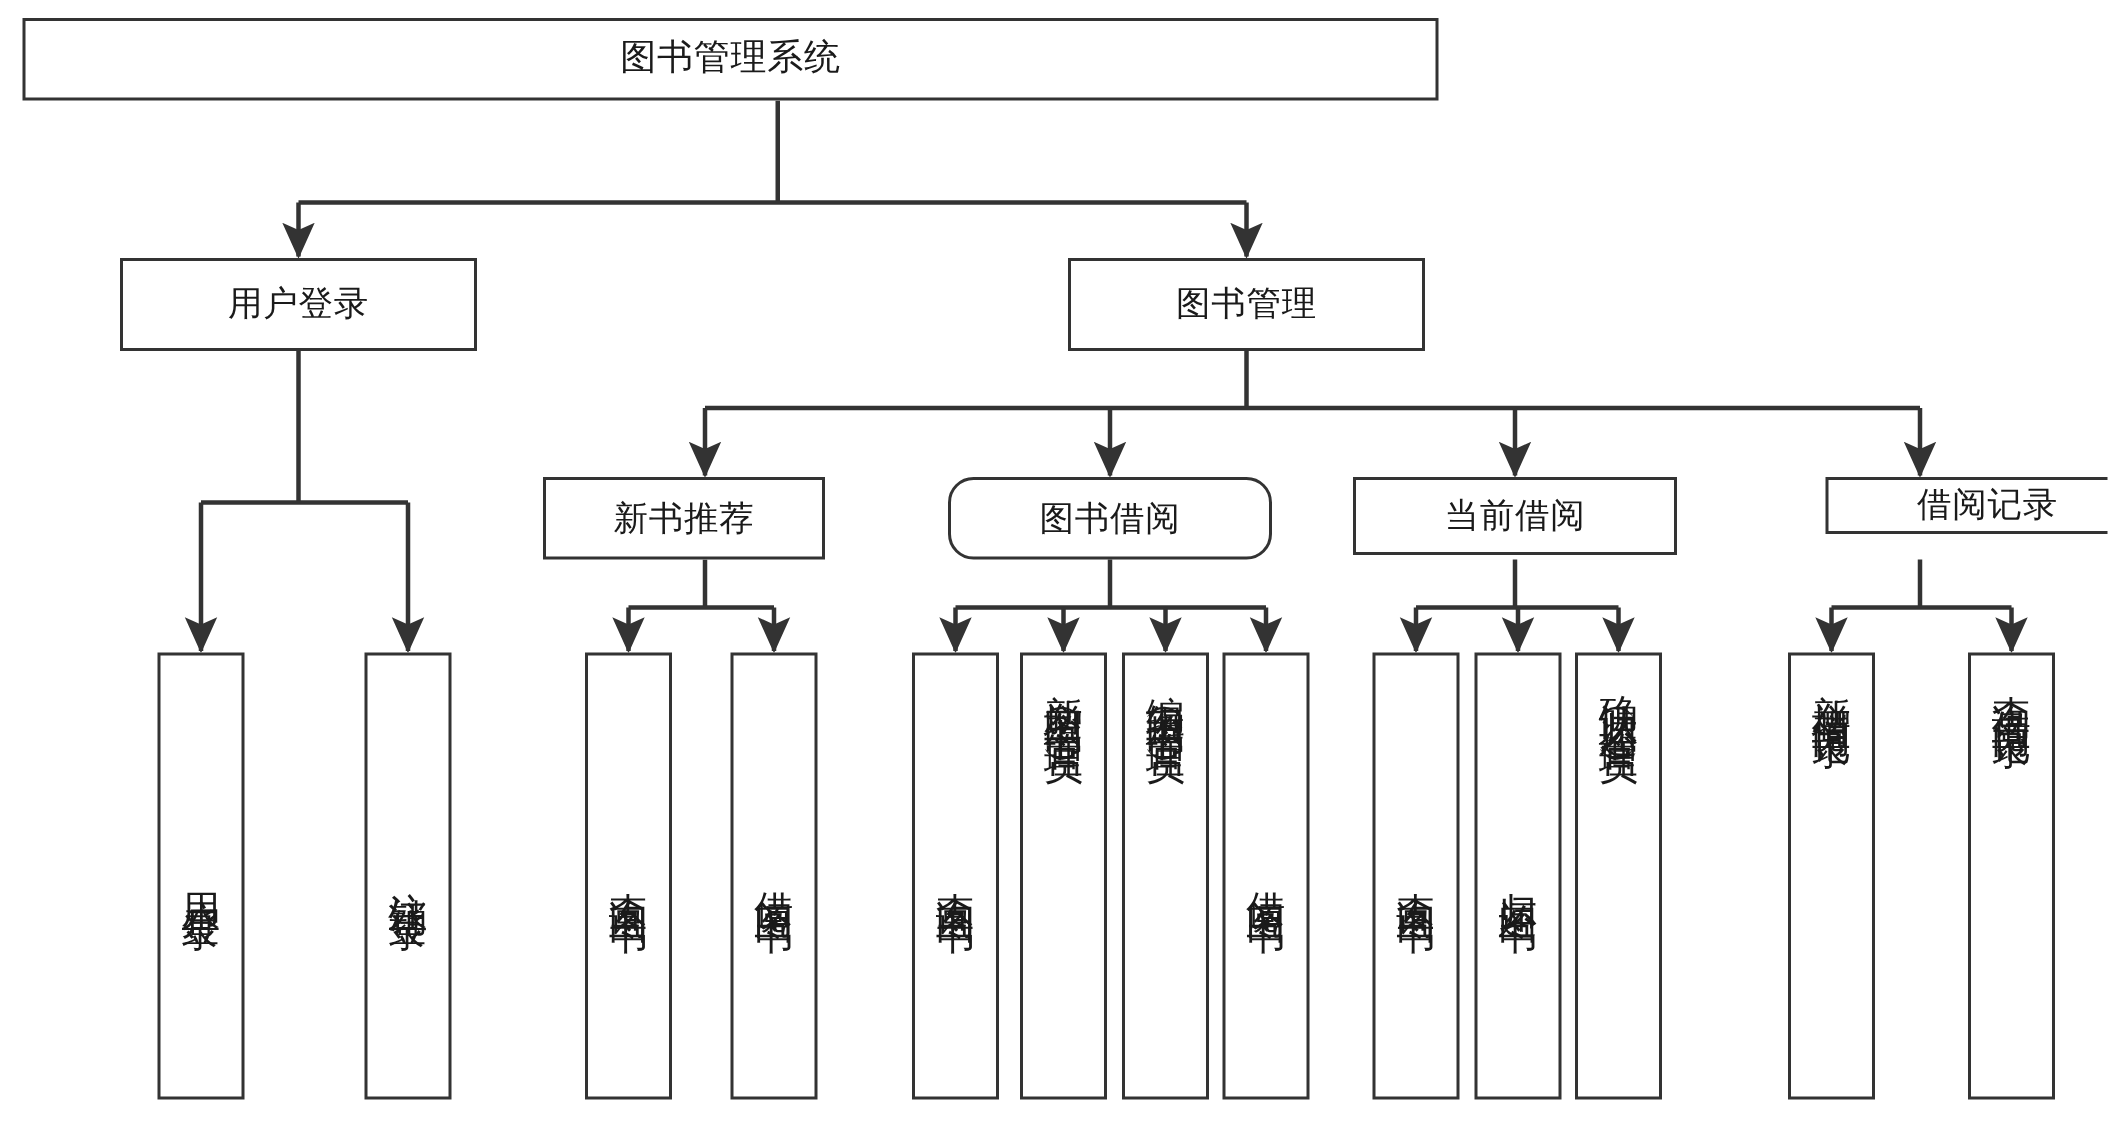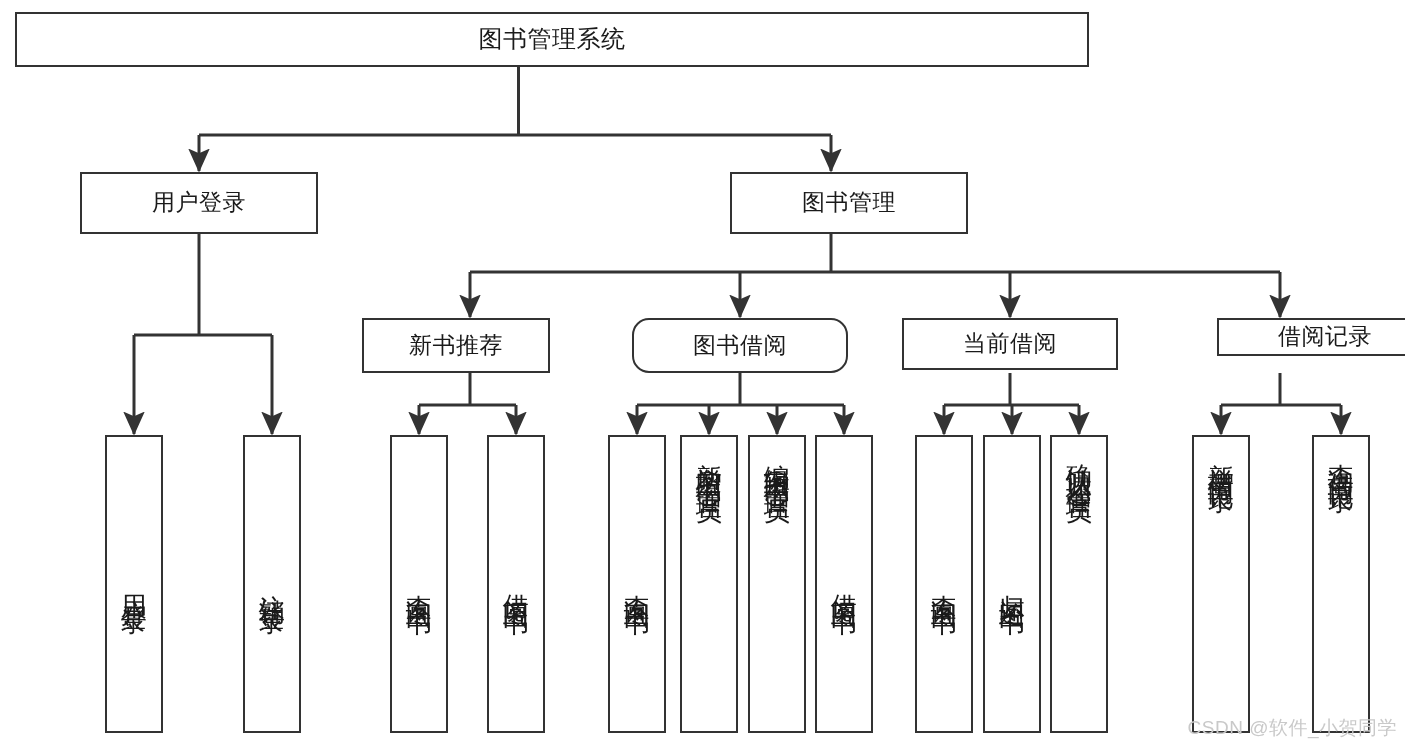--- a/index.html
+++ b/index.html
@@ -111,27 +111,27 @@
         <path d="M1012,405 L1012,434" marker-end="url(#arrowhead)"></path>
         <path d="M1079,405 L1079,434" marker-end="url(#arrowhead)"></path>
         <path d="M1280,373 L1280,405"></path>
         <path d="M1221,405 L1341,405"></path>
         <path d="M1221,405 L1221,434" marker-end="url(#arrowhead)"></path>
         <path d="M1341,405 L1341,434" marker-end="url(#arrowhead)"></path>
       </g>
   </svg>
 
   <div id="nodes-layer">
-      <div class="node-box level0" style="left: 15px; top: 12px; width: 1074px; height: 55px;">
+      <div class="node-box level0" style="left: 15px; top: 12px; width: 944px; height: 55px;">
         <span class="node-label">图书管理系统</span>
       </div>
       <div class="node-box level1" style="left: 80px; top: 172px; width: 238px; height: 62px;">
         <span class="node-label">用户登录</span>
       </div>
-      <div class="node-box level1" style="left: 712px; top: 172px; width: 238px; height: 62px; margin-left: 18px;">
+      <div class="node-box level1" style="left: 712px; top: 172px; width: 238px; height: 62px;">
         <span class="node-label">图书管理</span>
       </div>
       <div class="node-box level2" style="left: 362px; top: 318px; width: 188px; height: 55px;">
         <span class="node-label">新书推荐</span>
       </div>
       <div class="node-box level2" style="left: 632px; top: 318px; width: 216px; height: 55px; border-radius: 17px;">
         <span class="node-label">图书借阅</span>
       </div>
       <div class="node-box level2" style="left: 902px; top: 318px; width: 216px; height: 52px; align-items: center;">
         <span class="node-label">当前借阅</span>
@@ -173,14 +173,13 @@
         <span class="node-label">确认归还（管理员）</span>
       </div>
       <div class="node-box level3 leaf" style="left: 1192px; top: 435px; width: 58px; height: 298px;">
         <span class="node-label">新增借阅记录</span>
       </div>
       <div class="node-box level3 leaf" style="left: 1312px; top: 435px; width: 58px; height: 298px;">
         <span class="node-label">查询借阅记录</span>
       </div>
     </div>
 
-  <div id="watermark">CSDN @软件_小贺同学</div>
 </div>
 
 </body></html>

